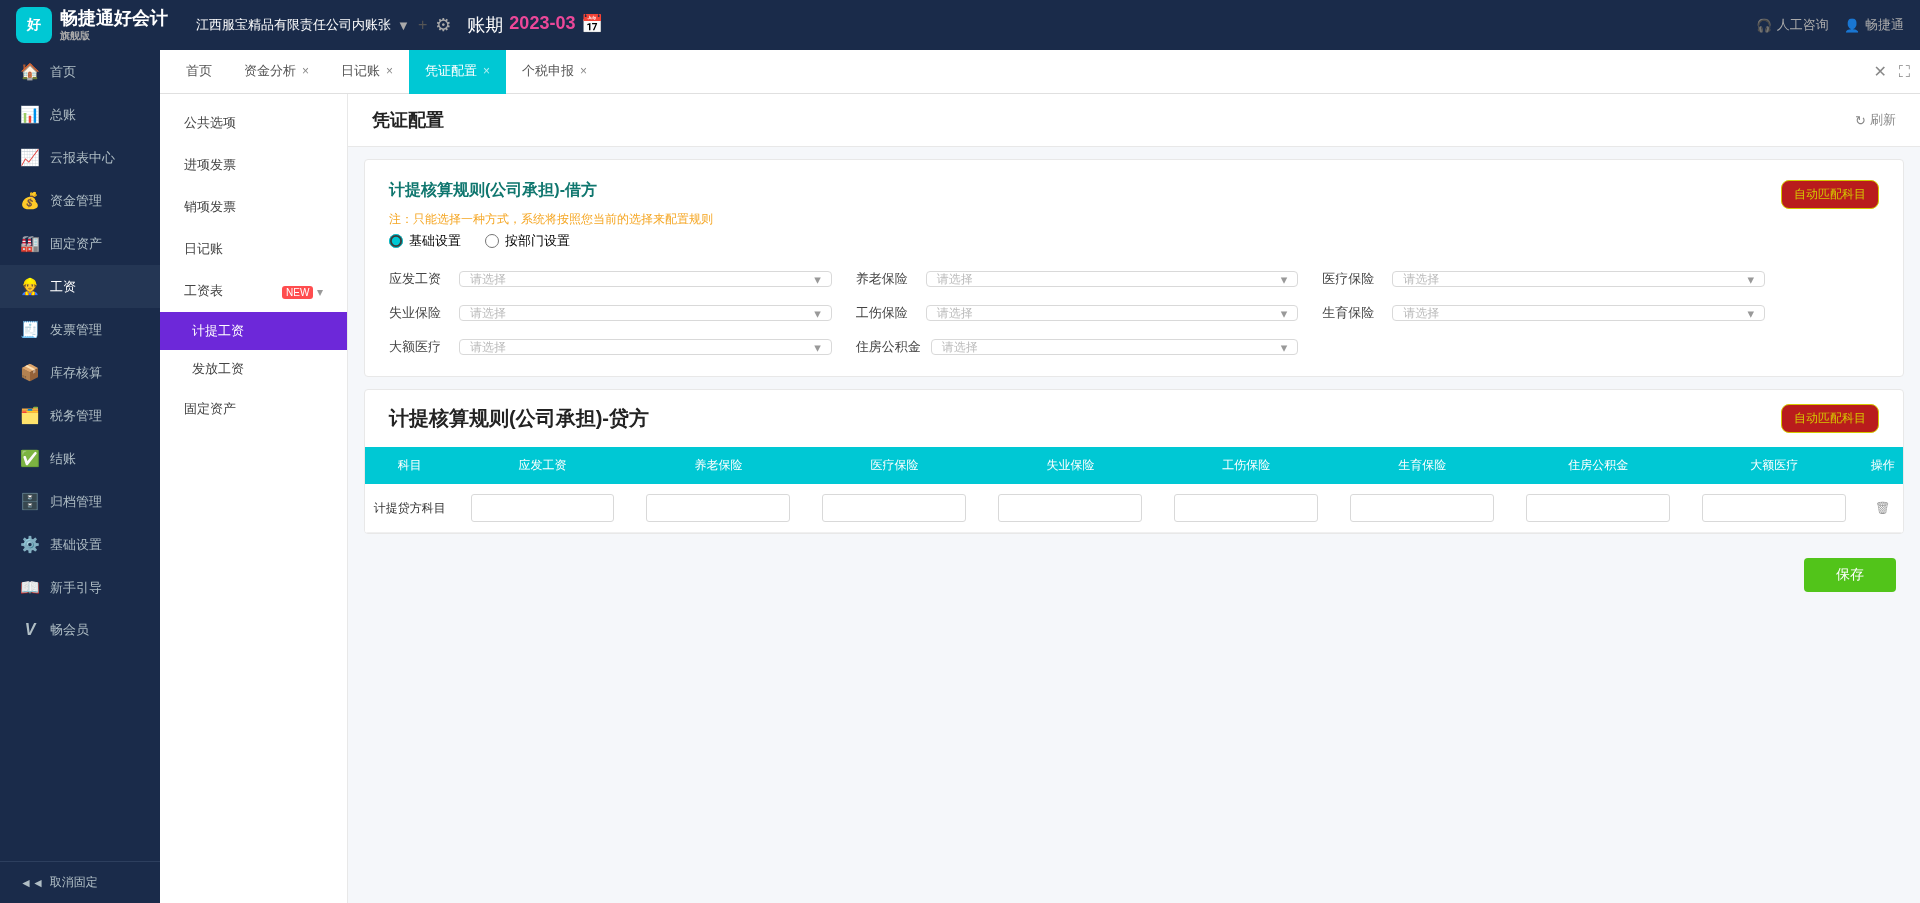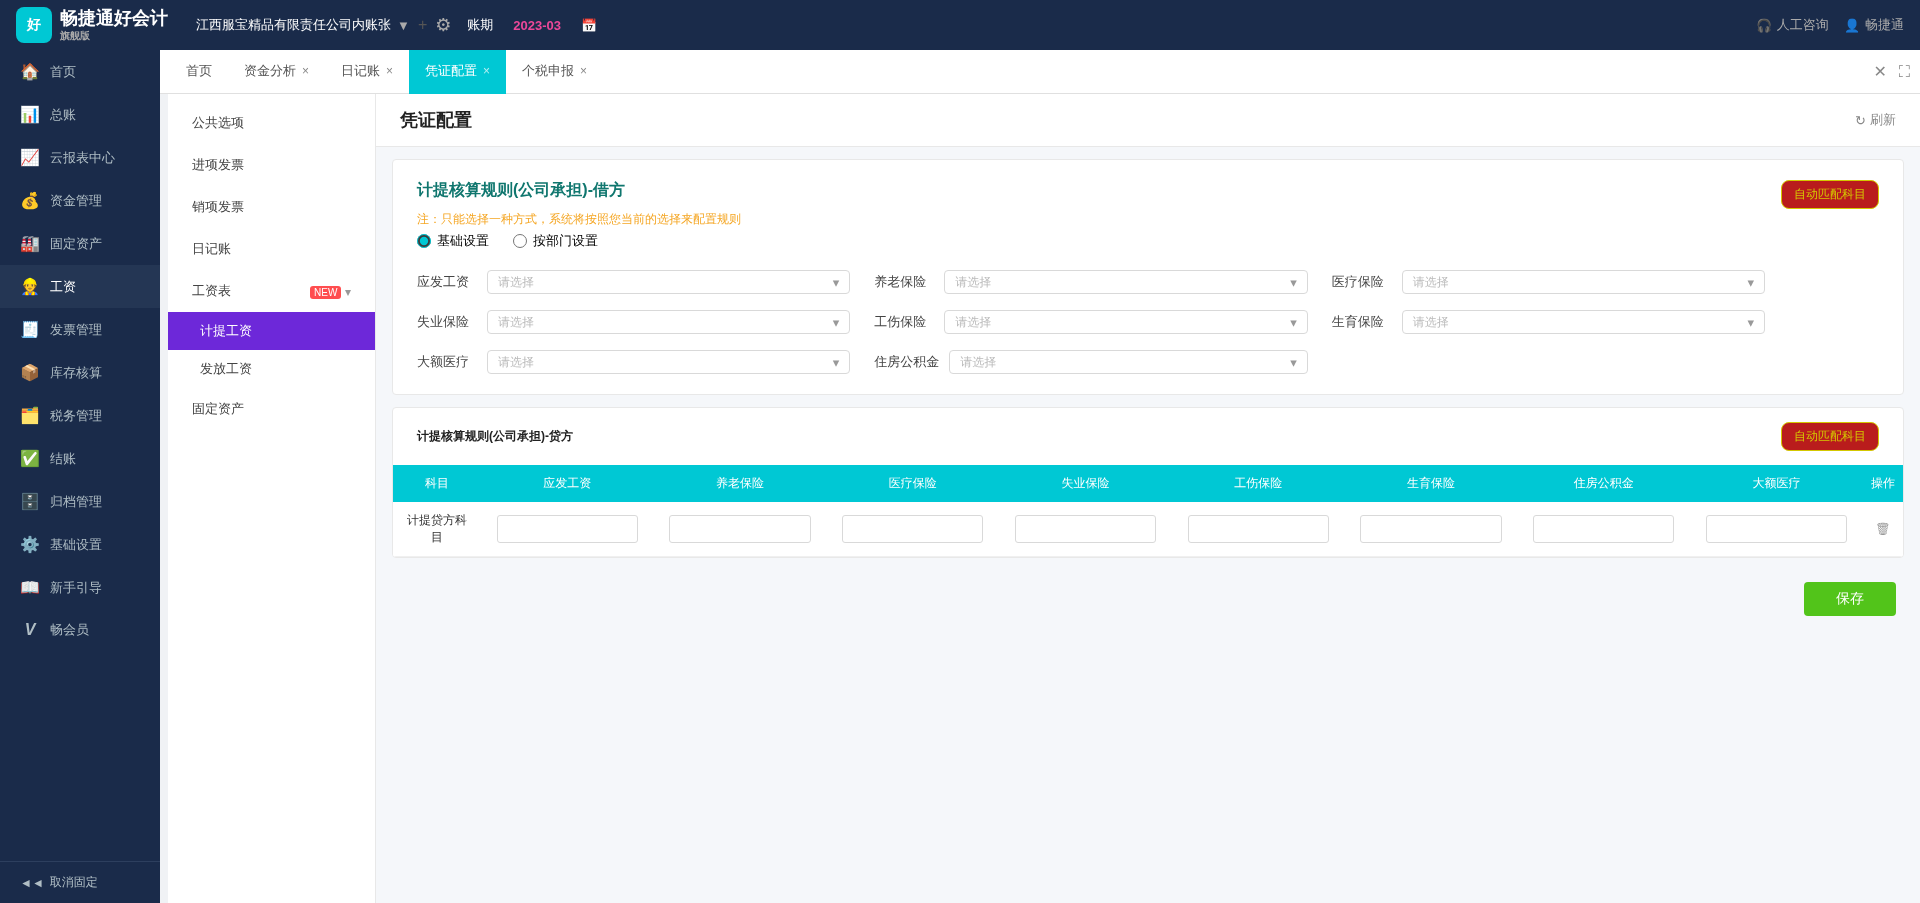--- a/index.html
+++ b/index.html
@@ -32,21 +32,21 @@
     }
     .logo-text { display: flex; flex-direction: column; line-height: 1.2; }
     .logo-main { font-size: 18px; color: #fff; }
     .logo-sub { font-size: 10px; color: #aaa; }
     .top-bar-company {
       display: flex; align-items: center; gap: 6px;
       color: #fff; font-size: 13px; margin-left: 20px;
     }
     .top-bar-divider { color: #555; margin: 0 8px; }
     .top-bar-actions { display: flex; align-items: center; gap: 16px; margin-left: auto; color: #fff; font-size: 13px; }
-    .top-bar-period { display: flex; align-items: center; gap: 20px; color: #fff; font-size: 13px; }
+    .top-bar-period { display: flex; gap: 6px; color: #fff; font-size: 18px; }
     .top-bar-btn { background: transparent; border: none; color: #aaa; cursor: pointer; font-size: 13px; display: flex; align-items: center; gap: 4px; }
 
     
     .main-layout { display: flex; flex: 1; overflow: hidden; }
 
     
     .sidebar {
       width: 160px;
       background: #1a2b4a;
       display: flex;
@@ -105,26 +105,25 @@
     }
     .tab-item .tab-close { font-size: 12px; cursor: pointer; opacity: 0.7; }
     .tab-right { margin-left: auto; display: flex; align-items: center; gap: 12px; }
     .tab-right-btn { background: none; border: none; cursor: pointer; color: #888; font-size: 16px; }
 
     
     .page-content { flex: 1; overflow-y: auto; display: flex; }
 
     
     .sub-nav {
-      width: 208px;
+      width: 188px;
       background: #fff;
       border-right: 1px solid #e8e8e8;
       flex-shrink: 0;
       padding-top: 8px;
-      margin-left: 8px;
     }
     .sub-nav-item {
       padding: 12px 24px;
       font-size: 13px;
       color: #444;
       cursor: pointer;
       position: relative;
     }
     .sub-nav-item.has-children { display: flex; align-items: center; justify-content: space-between; }
     .new-badge {
@@ -172,21 +171,21 @@
 
     .radio-group { display: flex; align-items: center; gap: 24px; margin-bottom: 20px; }
     .radio-label { display: flex; align-items: center; gap: 6px; font-size: 13px; cursor: pointer; }
     .radio-input { accent-color: #00c8d4; width: 14px; height: 14px; }
 
     .form-grid { display: grid; grid-template-columns: repeat(3, 1fr); gap: 16px 24px; }
     .form-row { display: flex; align-items: center; gap: 10px; }
     .form-label { font-size: 13px; color: #444; white-space: nowrap; min-width: 60px; }
     .form-select {
       flex: 1;
-      height: 24px;
+      height: 16px;
       border: 1px solid #d9d9d9;
       border-radius: 4px;
       padding: 0 10px;
       font-size: 13px;
       color: #bbb;
       background: #fff;
       display: flex; align-items: center; justify-content: space-between;
       cursor: pointer;
     }
     .form-select-arrow { color: #999; }
@@ -201,21 +200,21 @@
       font-size: 12px;
       cursor: pointer;
     }
 
     
     .table-section { background: #fff; margin: 0 16px 12px; border-radius: 4px; border: 1px solid #e8e8e8; overflow: hidden; }
     .table-section-header {
       padding: 14px 24px;
       display: flex; align-items: center; justify-content: space-between;
     }
-    .table-section-title { font-size: 12px; font-weight: bold; color: #222; }
+    .table-section-title { font-size: 20px; font-weight: bold; color: #222; }
 
     table { width: 100%; border-collapse: collapse; }
     thead tr { background: #00c8d4; }
     thead th { color: #fff; font-size: 12px; padding: 10px 8px; text-align: center; font-weight: normal; }
     tbody tr { background: #fff; }
     tbody td { font-size: 12px; color: #333; padding: 10px 8px; text-align: center; border-bottom: 1px solid #f0f0f0; }
     tbody td input {
       width: 90%;
       height: 28px;
       border: 1px solid #d9d9d9;

